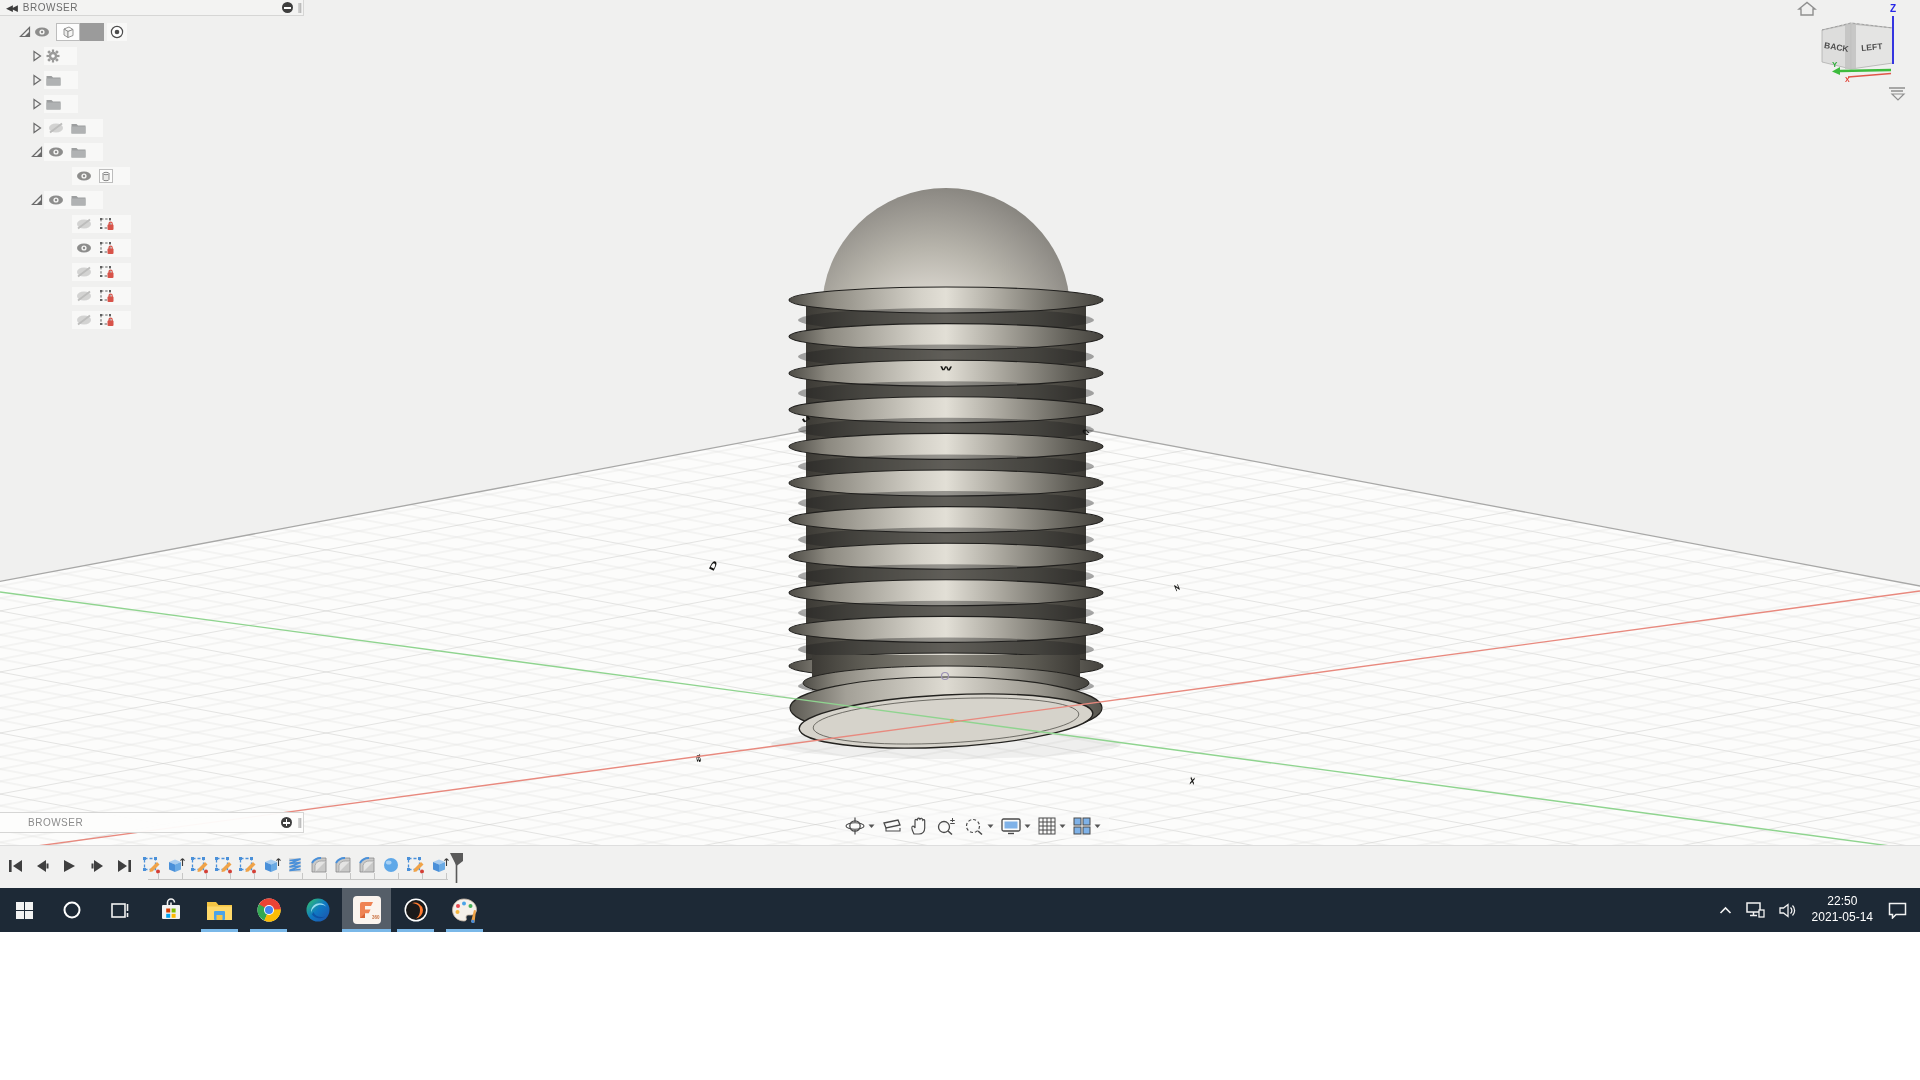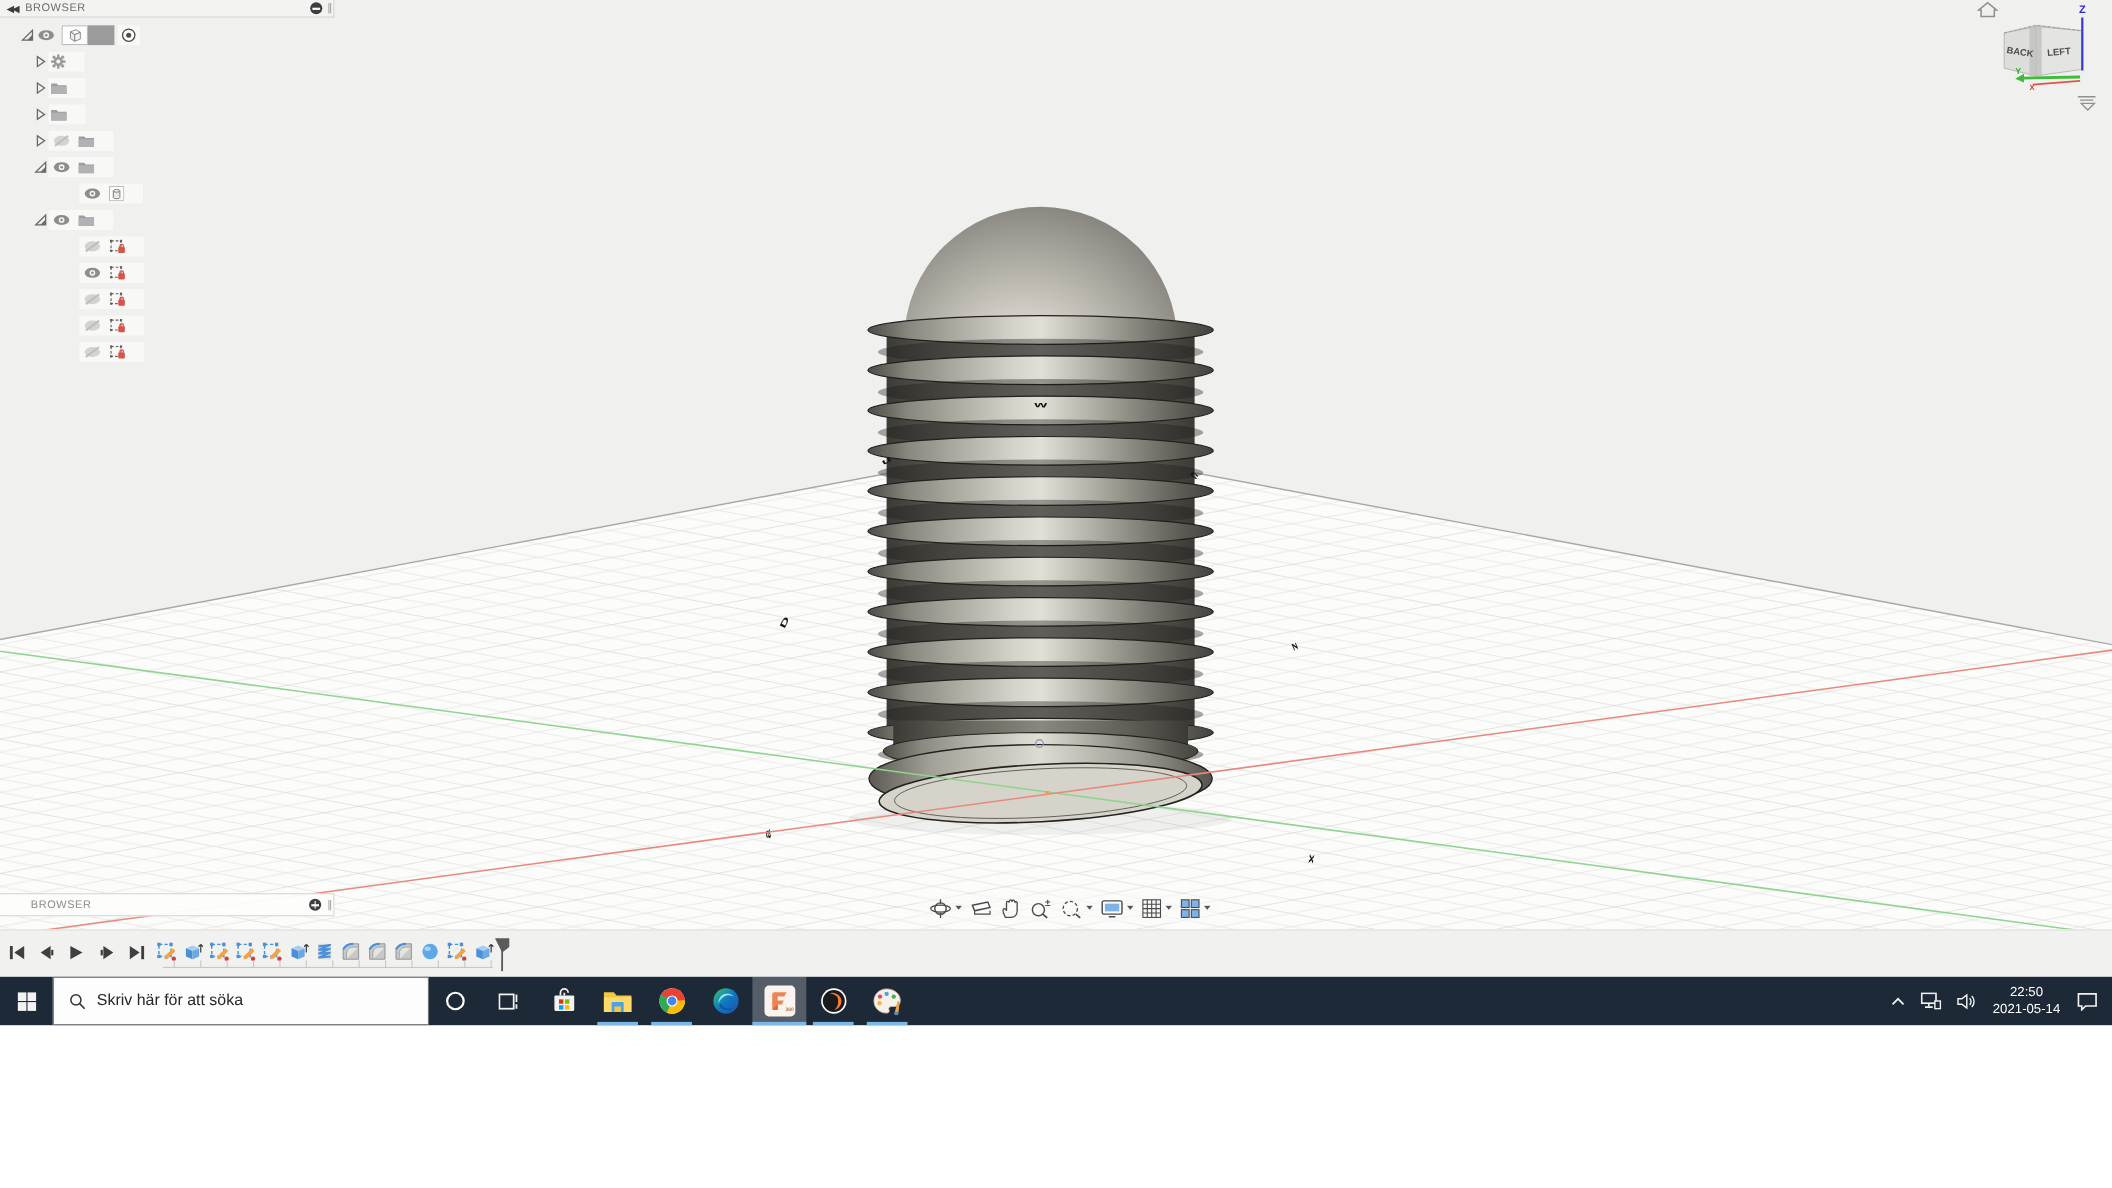--- a/index.html
+++ b/index.html
@@ -787,27 +787,20 @@
 
   <div class="taskbar">
     <div class="tb-start">
       <svg width="17" height="17" viewBox="0 0 17 17">
         <rect x="0" y="0" width="8" height="8" fill="#f2f2f2"></rect>
           <rect x="9" y="0" width="8" height="8" fill="#f2f2f2"></rect>
         <rect x="0" y="9" width="8" height="8" fill="#f2f2f2"></rect>
           <rect x="9" y="9" width="8" height="8" fill="#f2f2f2"></rect>
       </svg>
     </div>
-    <div class="tb-search">
-      <svg width="15" height="15" viewBox="0 0 15 15" style="margin-left:14px">
-        <circle cx="6" cy="6" r="4.6" fill="none" stroke="#333" stroke-width="1.4"></circle>
-        <line x1="9.4" y1="9.4" x2="14" y2="14" stroke="#333" stroke-width="1.4"></line>
-      </svg>
-      <span class="tb-search-text">Skriv här för att söka</span>
-    </div>
     <div class="tb-cell">
       <svg width="20" height="20" viewBox="0 0 20 20">
         <circle cx="10" cy="10" r="7.5" fill="none" stroke="#fff" stroke-width="2"></circle>
       </svg>
     </div>
     <div class="tb-cell">
       <svg width="19" height="19" viewBox="0 0 19 19">
         <rect x="1" y="3" width="13" height="13" fill="none" stroke="#f2f2f2" stroke-width="1.6"></rect>
         <line x1="16.5" y1="3" x2="16.5" y2="10" stroke="#f2f2f2" stroke-width="1.6"></line>
         <line x1="16.5" y1="12" x2="16.5" y2="16" stroke="#f2f2f2" stroke-width="1.6"></line>

